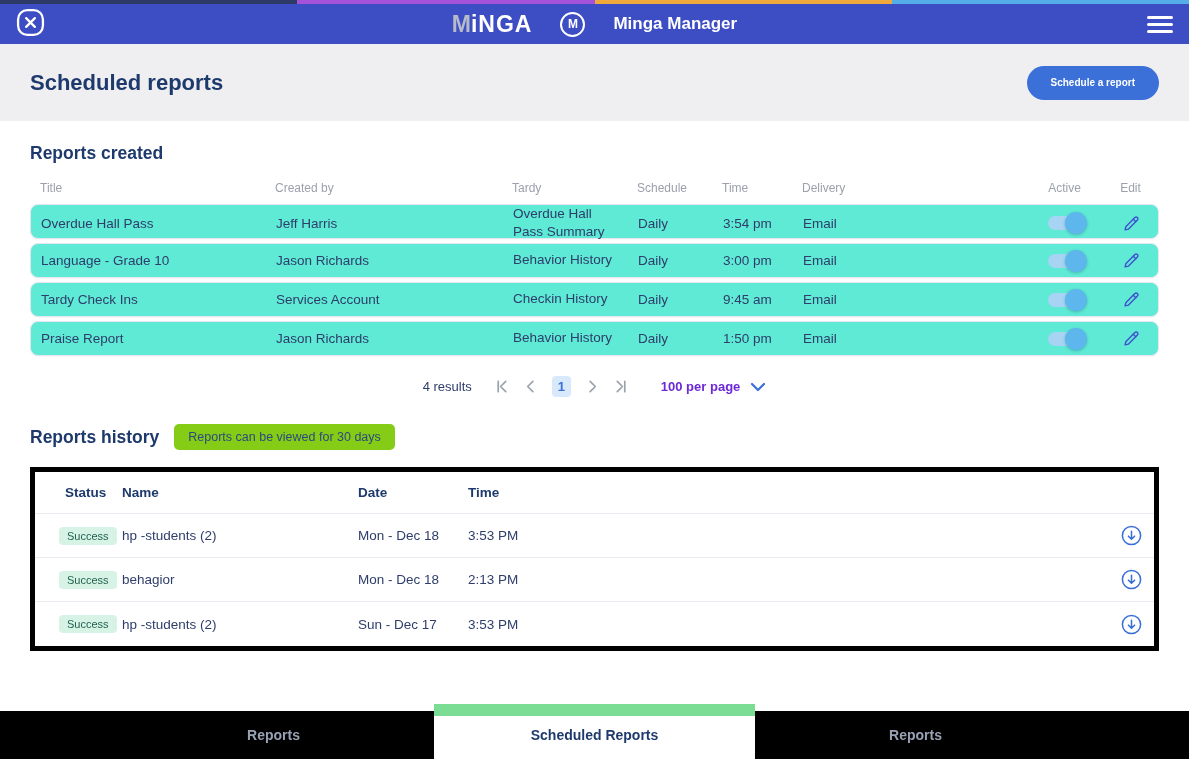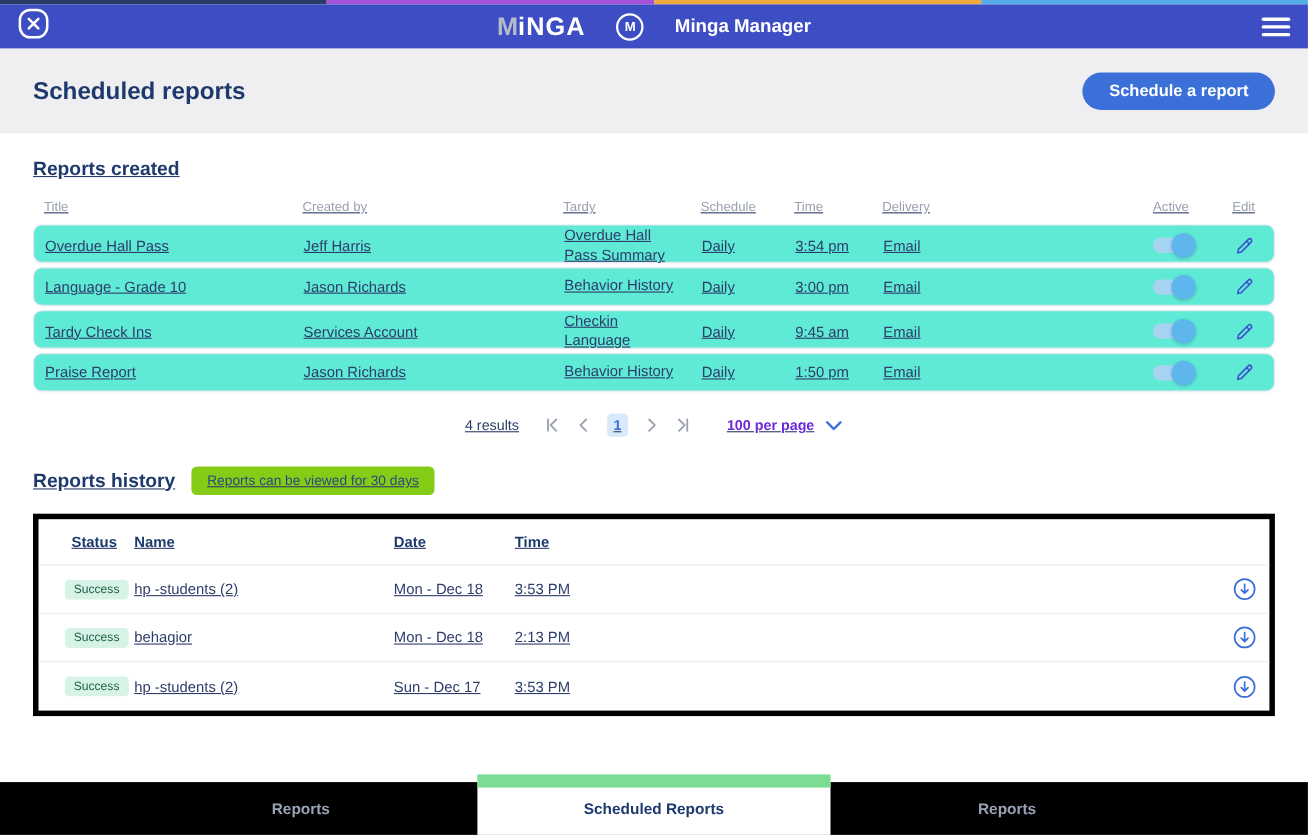--- a/index.html
+++ b/index.html
@@ -34,24 +34,24 @@
   .hamburger { margin-left:auto; display:flex; flex-direction:column; gap:4px; cursor:pointer; z-index:2; }
   .hamburger span { display:block; width:26px; height:3px; background:#ffffff; border-radius:2px; }
   
   .title-bar {
     height:77px; background:#efeff1; display:flex; align-items:center; padding:0 30px;
   }
   .page-title { font-size:22px; font-weight:bold; color:#1e3a6d; }
   .schedule-btn {
     margin-left:auto; height:34px; padding:0 24px; border:none; cursor:pointer;
     border-radius:17px; background:#3a70d8; color:#ffffff;
-    font-family:inherit; font-size:15px; font-weight:bold;
-  }
-  
-  .content { padding:0 30px;text-decoration:underline; }
+    font-family:inherit; font-size:10px; font-weight:bold;
+  }
+  
+  .content { padding:0 30px; }
   .section-heading { font-size:17.5px; font-weight:bold; color:#1e3a6d; }
   .h-created { margin-top:22px; }
   
   .cgrid { display:grid; grid-template-columns:245px 237px 125px 85px 80px 225px 75px 57px; }
   .cth-row { margin-top:17px; color:#9ba1ad; font-size:12px; }
   .cth-row .col-first { padding-left:10px; }
   .cth-row .center { text-align:center; }
   .crows { margin-top:9px; display:flex; flex-direction:column; gap:4px; }
   .crow {
     height:35px; background:#5eead4; border:1px solid #e4e7f2; border-radius:8px;
@@ -206,21 +206,21 @@
       <svg width="17" height="17" viewBox="0 0 24 24" fill="none" stroke="#3f51ce" stroke-width="2" stroke-linecap="round" stroke-linejoin="round">
             <path d="M16.8 3.7a2.3 2.3 0 013.5 3.5L7.5 20 3 21l1-4.5L16.8 3.7z"></path>
             <path d="M14.5 6l3.5 3.5"></path>
           </svg>
     </div>
   </div>
 
   <div class="cgrid crow">
     <div class="col-first">Tardy Check Ins</div>
     <div>Services Account</div>
-    <div class="c-type">Checkin Language</div>
+    <div class="c-type">Checkin History</div>
     <div>Daily</div>
     <div>9:45 am</div>
     <div>Email</div>
     <div class="cellcenter">
       <div class="toggle">
             <div class="knob"></div>
           </div>
     </div>
     <div class="cellcenter">
       <svg width="17" height="17" viewBox="0 0 24 24" fill="none" stroke="#3f51ce" stroke-width="2" stroke-linecap="round" stroke-linejoin="round">

